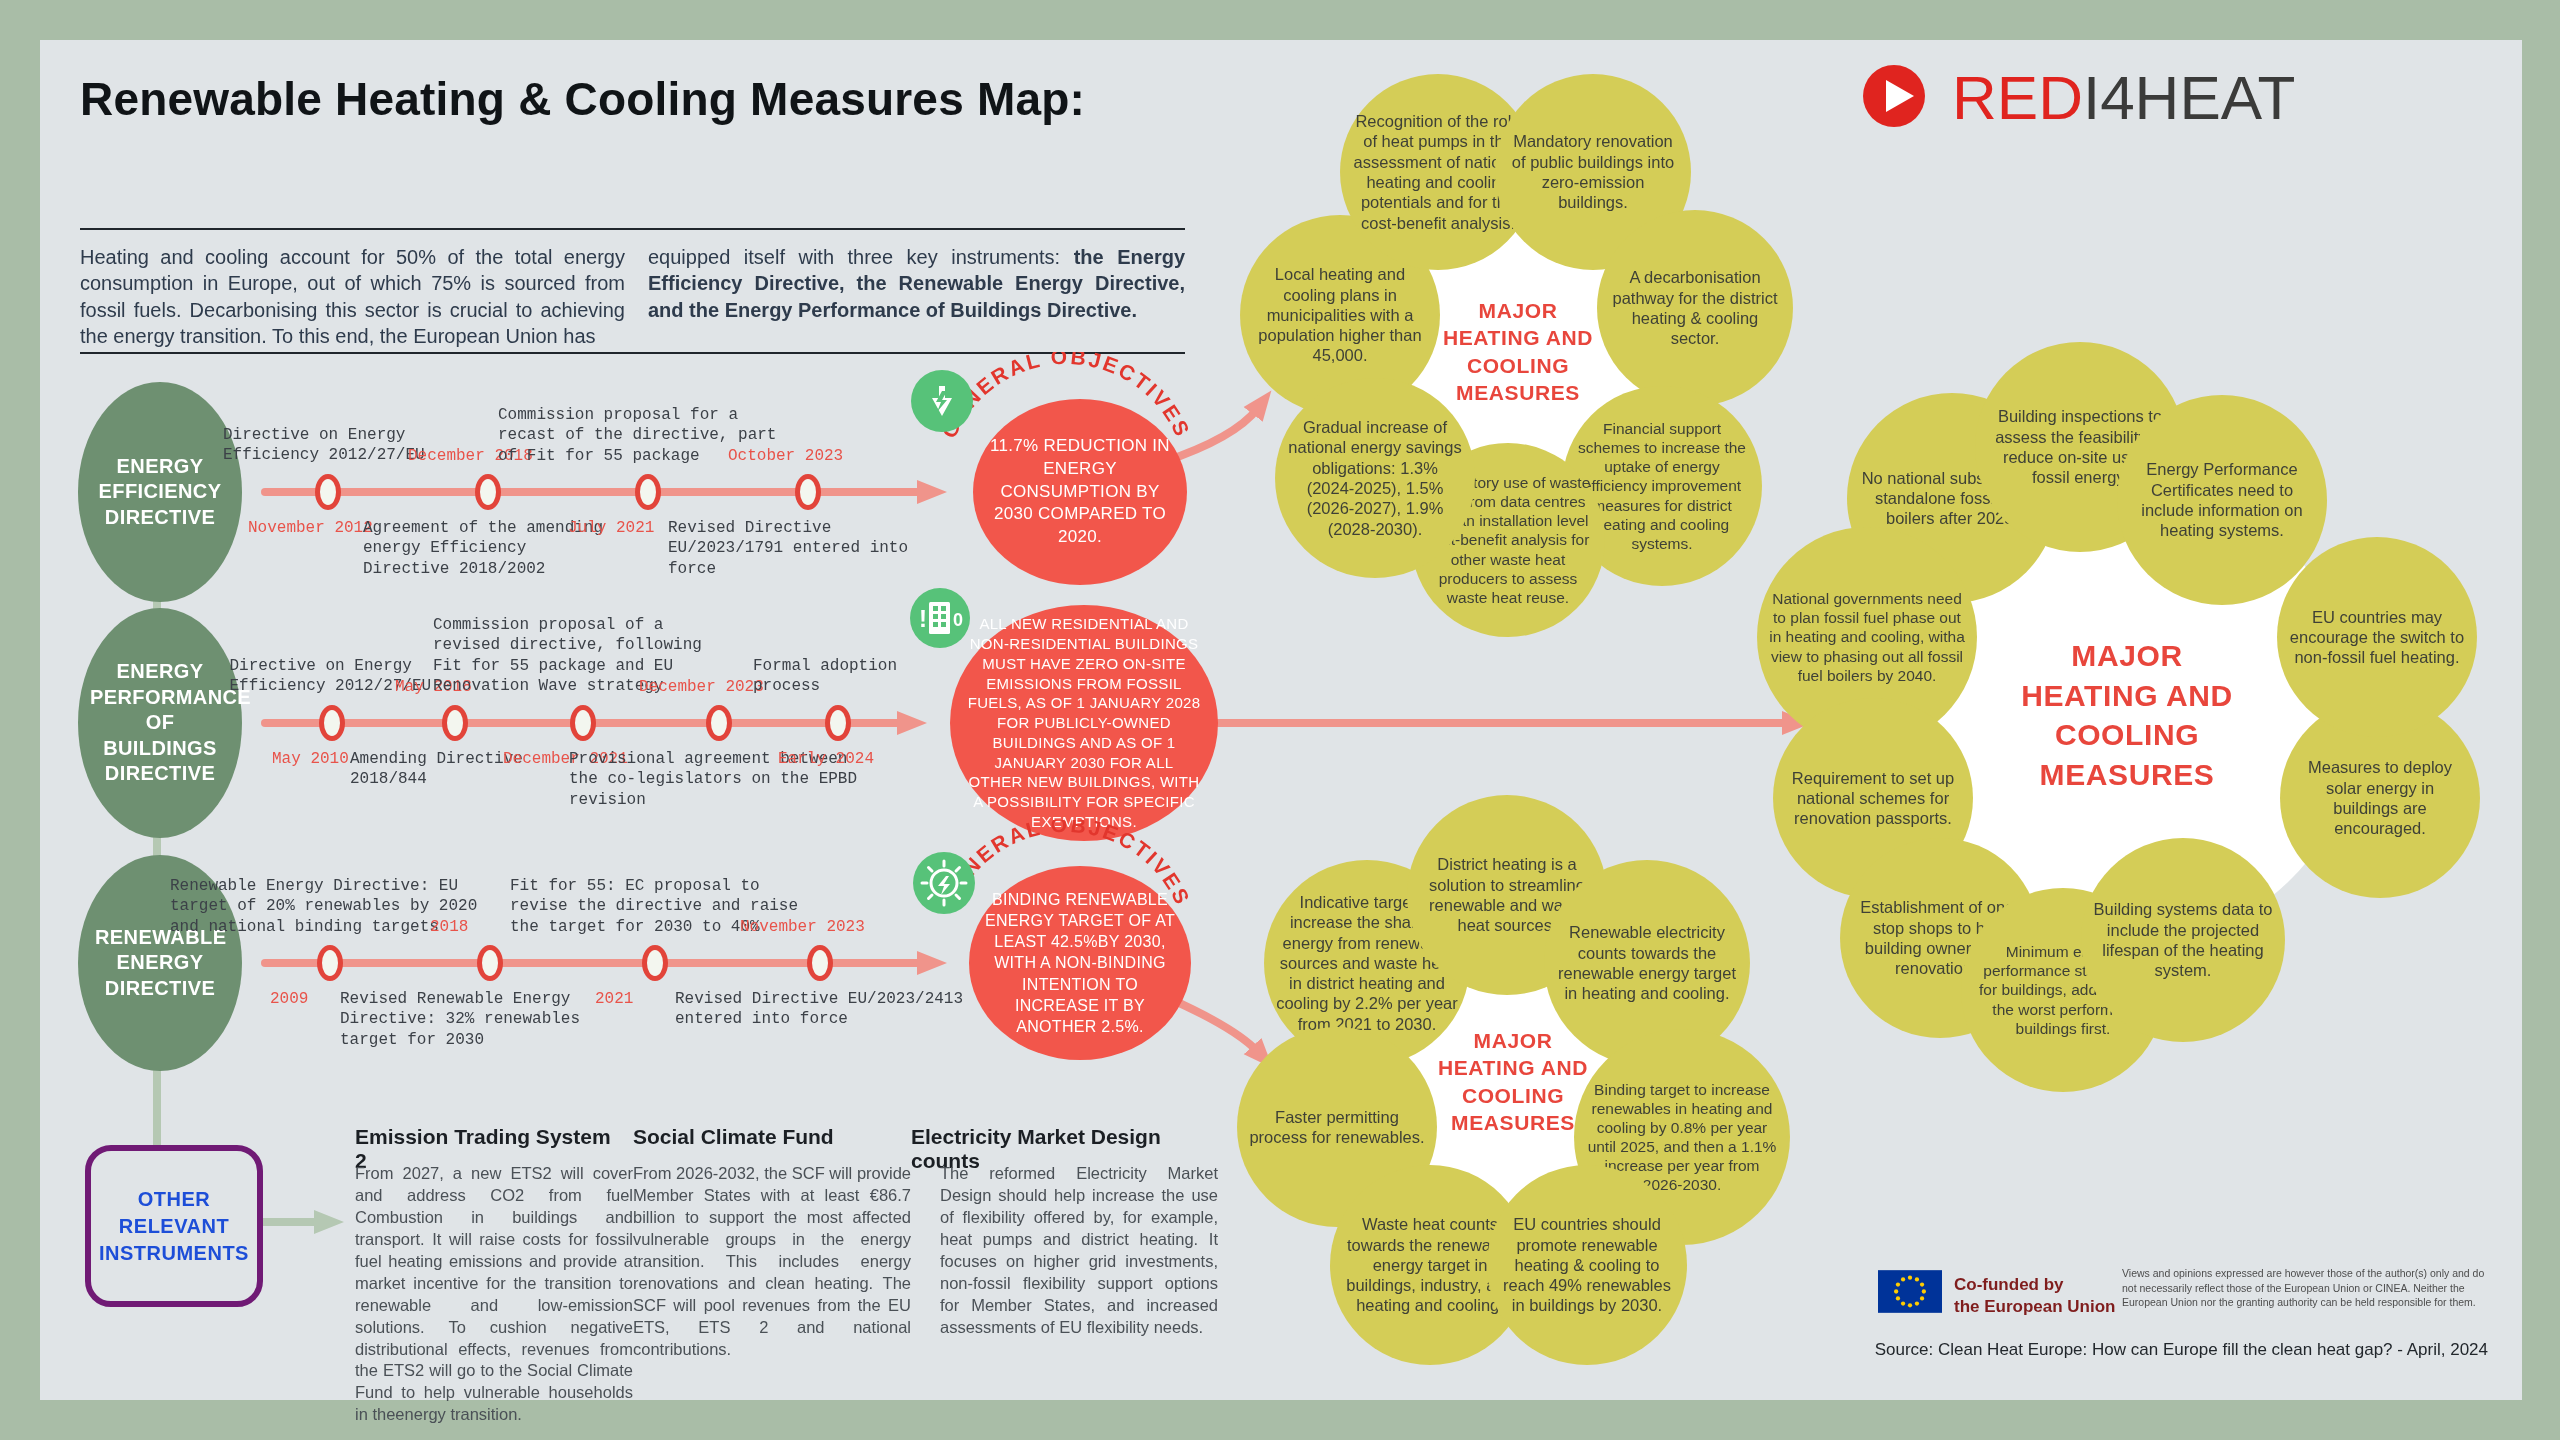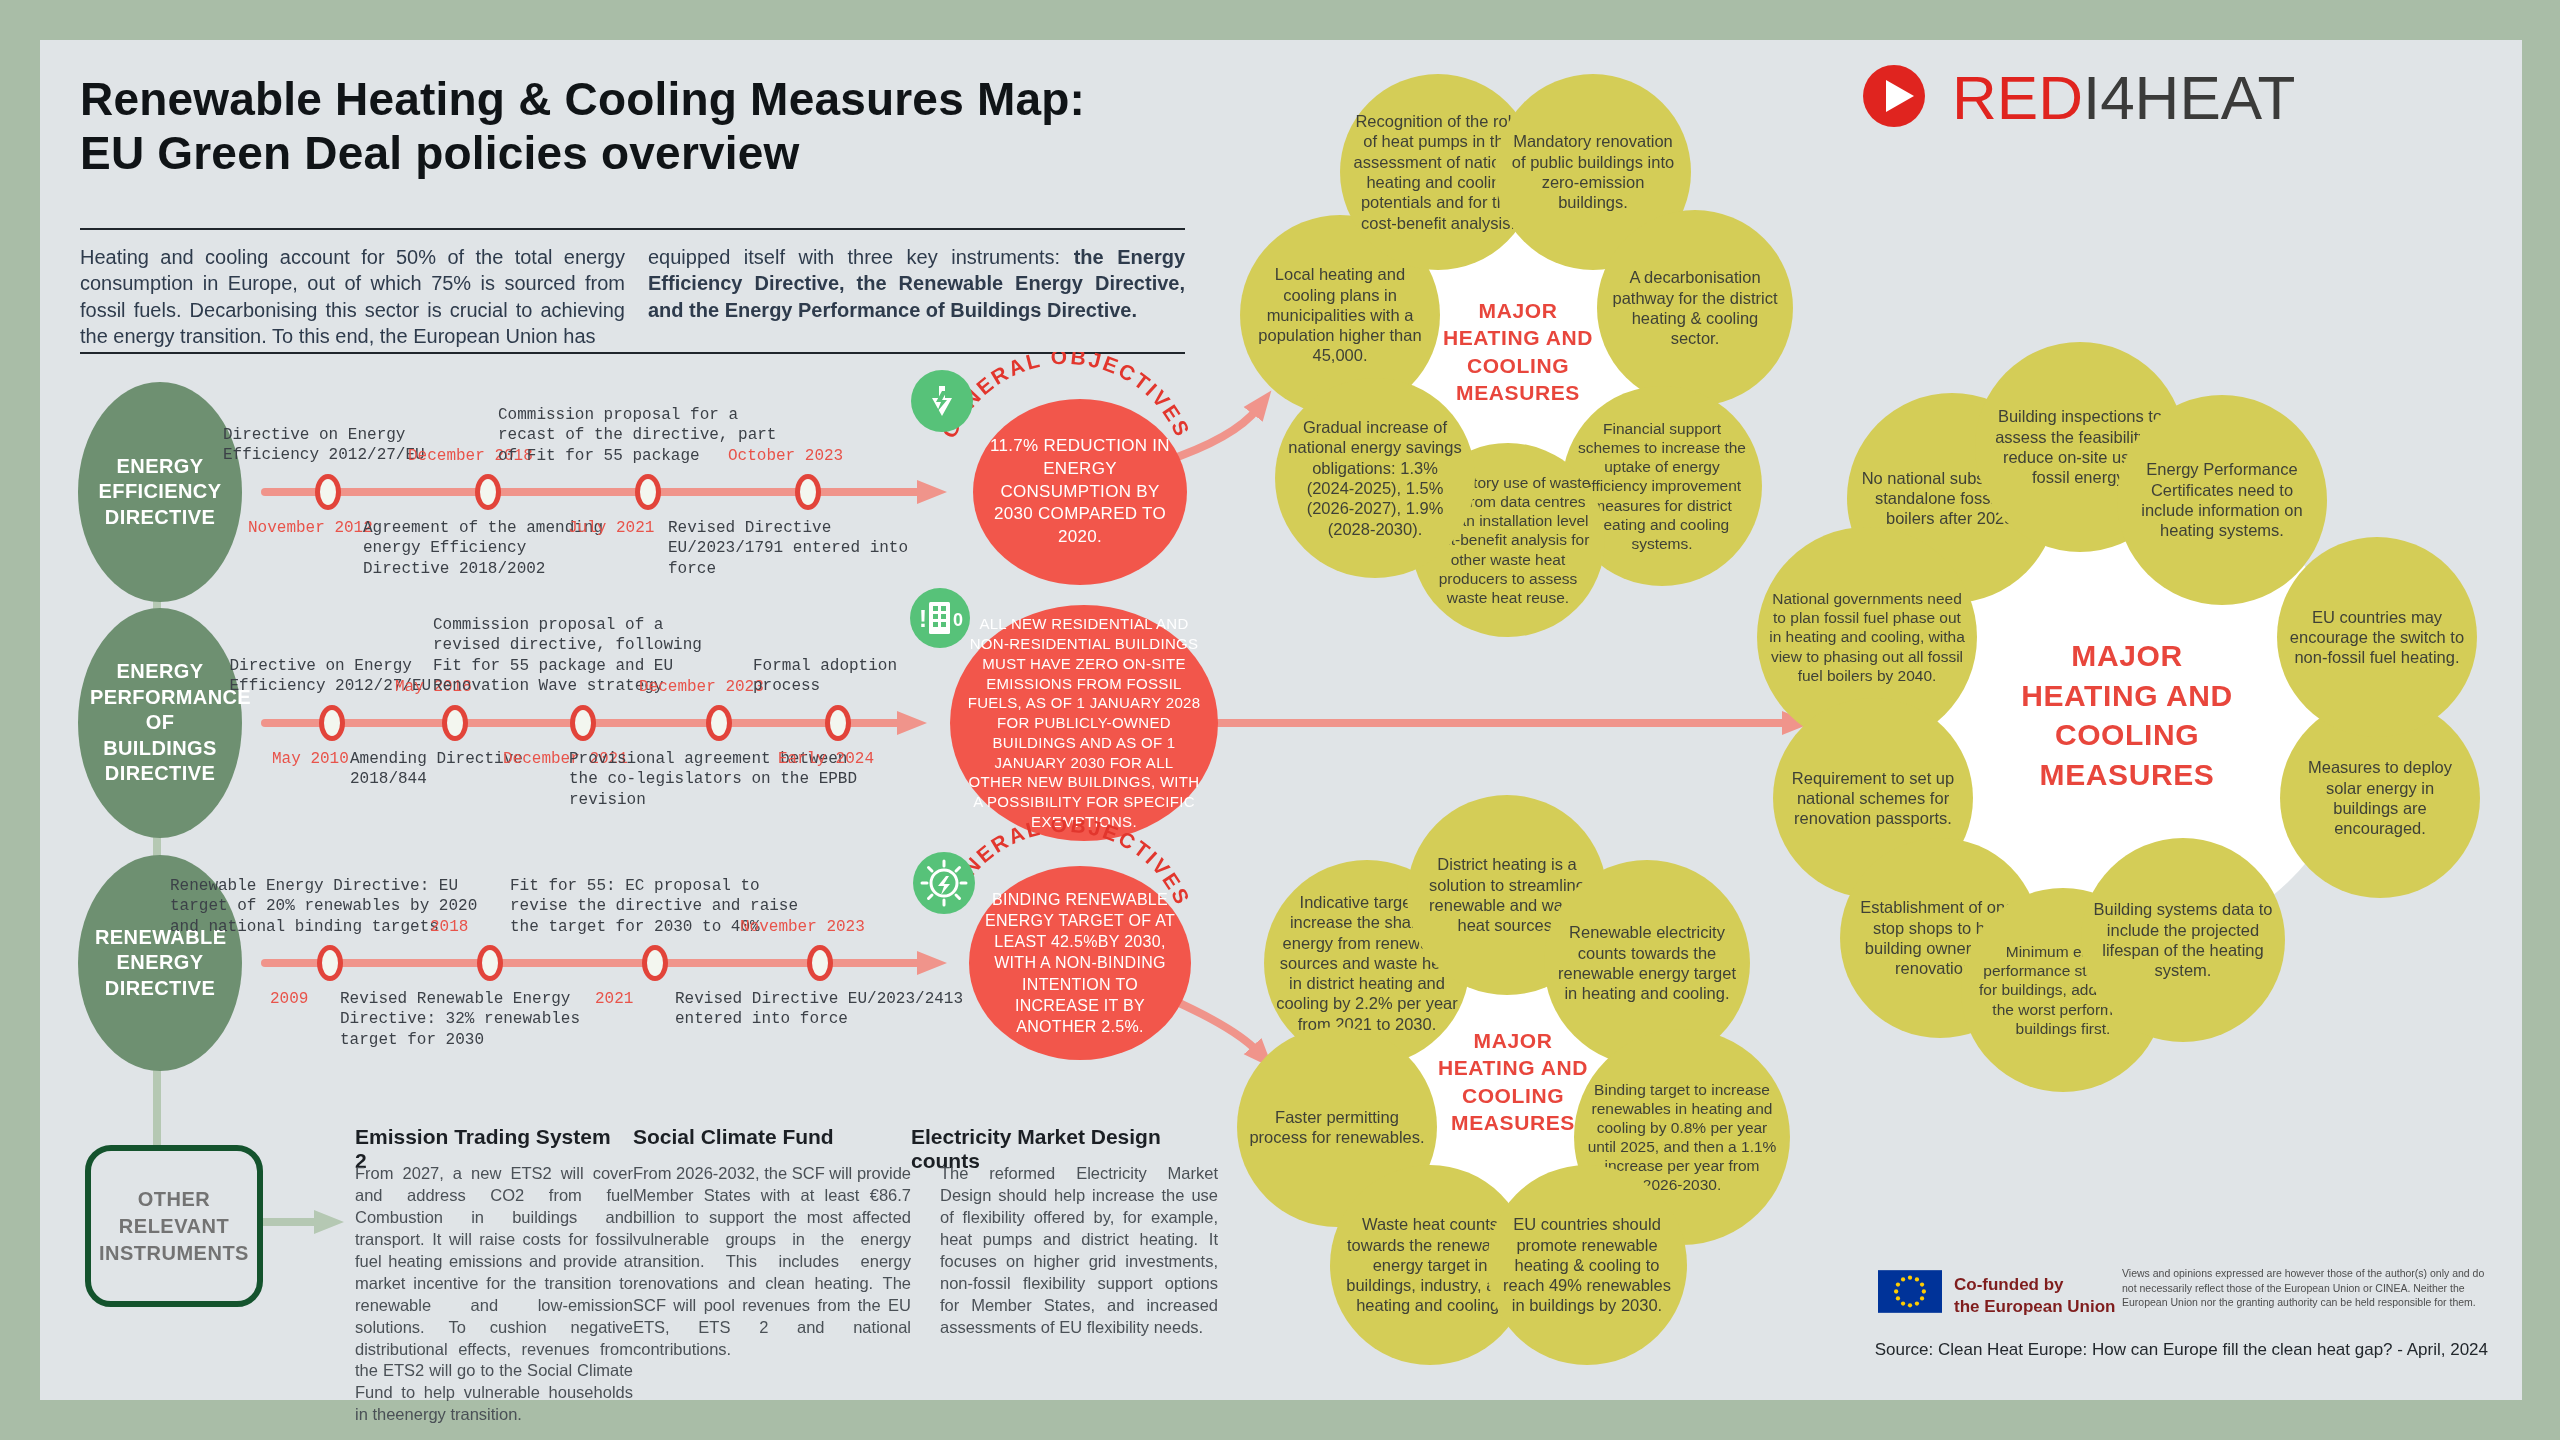--- a/index.html
+++ b/index.html
@@ -17,37 +17,37 @@
   .node{background:#f3f6ef;border:5px solid #e2443a;border-radius:50%;width:26px;height:36px;box-sizing:border-box;}
   .objective{background:#f2564b;border-radius:50%;display:flex;align-items:center;justify-content:center;text-align:center;color:#fff;font-weight:500;letter-spacing:0.3px;}
   .petal{background:#d4cd57;border-radius:50%;display:flex;align-items:center;justify-content:center;text-align:center;color:#3f4136;font-size:16.5px;line-height:1.23;padding:0 12px;box-sizing:border-box;}
   .petal.sm{font-size:15.5px;}
   .fcenter{background:#ffffff;border-radius:50%;}
   .ftitle{color:#e8463c;font-weight:800;text-align:center;transform:translate(-50%,-50%);letter-spacing:0.6px;}
   .ftitle.small{font-size:21px;line-height:1.3;}
   .ftitle.big{font-size:30px;line-height:1.32;}
   .colhead{font-size:21px;font-weight:700;color:#1b1f24;}
   .colbody{font-size:16.5px;line-height:1.33;color:#4a5056;text-align:justify;}
-  .otherbox{border:6px solid #14532d;border-radius:26px;background:#e0e4e7;display:flex;align-items:center;justify-content:center;text-align:center;color:#737373;font-weight:700;font-size:20px;line-height:1.35;letter-spacing:0.5px;}
+  .otherbox{border:6px solid #701a75;border-radius:26px;background:#e0e4e7;display:flex;align-items:center;justify-content:center;text-align:center;color:#1d4ed8;font-weight:700;font-size:20px;line-height:1.35;letter-spacing:0.5px;}
   .arc-text{font-size:21px;font-weight:700;fill:#e2362d;letter-spacing:2.5px;}
   .logo-text{font-size:62px;letter-spacing:0px;color:#3b3b3a;white-space:nowrap;}
   .logo-text .red{color:#e0241f;margin-left:12px;}
   .cofund{font-size:17px;line-height:1.3;color:#7f1d1d;font-weight:700;}
   .disclaimer{font-size:10.5px;line-height:1.4;color:#4d4d4d;}
   .source{font-size:17px;color:#22272c;text-align:right;}
 </style>
 </head>
 <body>
 
 <div id="canvas">
   <div class="card"></div>
 
   <div class="ab" style="left:80px;top:72px;width:1120px">
     <h1><span>Renewable Heating &amp; Cooling Measures Map:</span><br>
-        <span>EU Green Deal policies overview</span></h1>
+        </h1>
   </div>
   <div class="rule" style="left:80px;top:228px;width:1105px"></div>
 
   <div class="ab intro" style="left:80px;top:244px;width:545px">Heating and cooling account for 50% of the total energy consumption in Europe, out of which 75% is sourced from fossil fuels. Decarbonising this sector is crucial to achieving the energy transition. To this end, the European Union has</div>
   <div class="ab intro" style="left:648px;top:244px;width:537px"><span>equipped itself with three key instruments: </span><b>the Energy Efficiency Directive, the Renewable Energy Directive, and the Energy Performance of Buildings Directive.</b></div>
   <div class="rule" style="left:80px;top:352px;width:1105px"></div>
 
   <svg class="ab" style="left:1862px;top:64px" width="64" height="64" viewBox="0 0 64 64">
     <circle cx="32" cy="32" r="31" fill="#e0241f"></circle>
     <path d="M24 16 L24 48 L52 32 Z" fill="#ffffff"></path>

